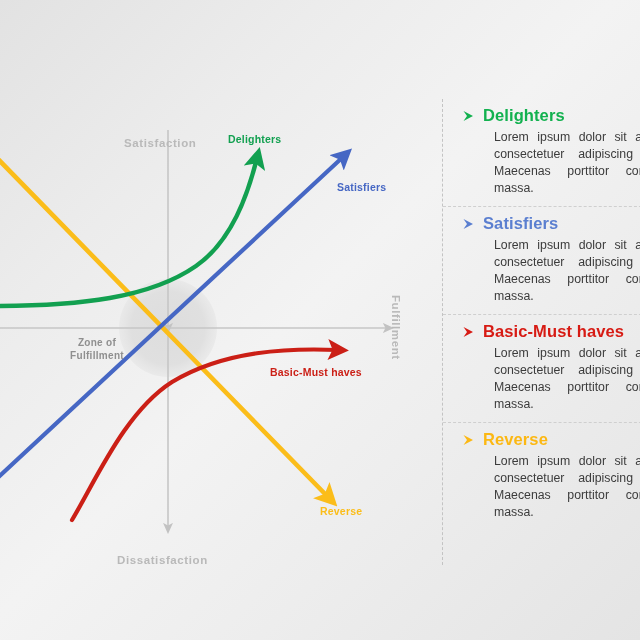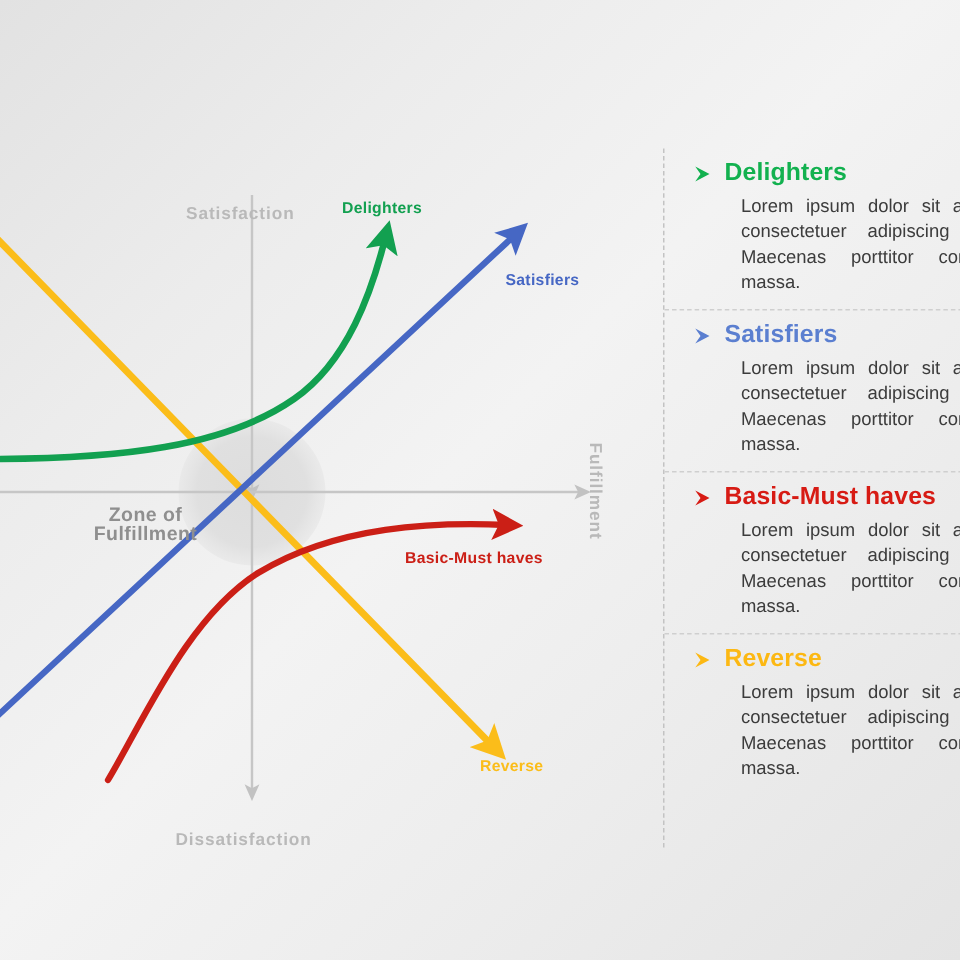--- a/index.html
+++ b/index.html
@@ -61,21 +61,21 @@
     transform: rotate(90deg);
     transform-origin: left top;
   }
   #cap-zone {
     position: absolute;
     left: 52px;
     top: 336px;
     width: 90px;
     text-align: center;
     color: #8f8f8f;
-    font-size: 13px;
+    font-size: 10px;
     font-weight: bold;
     line-height: 13px;
     letter-spacing: 0.3px;
     font-family: "Liberation Sans", sans-serif;
   }
   
   .curve-label {
     position: absolute;
     font-size: 10.5px;
     font-weight: bold;

